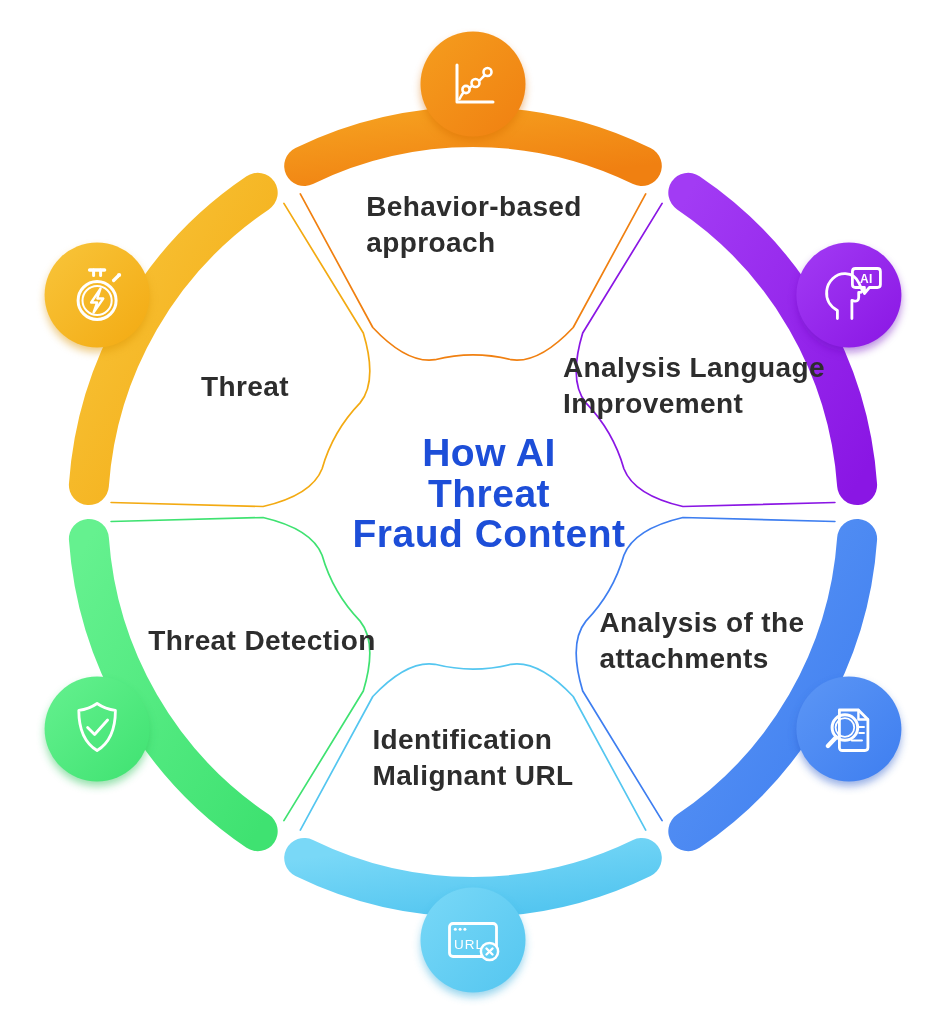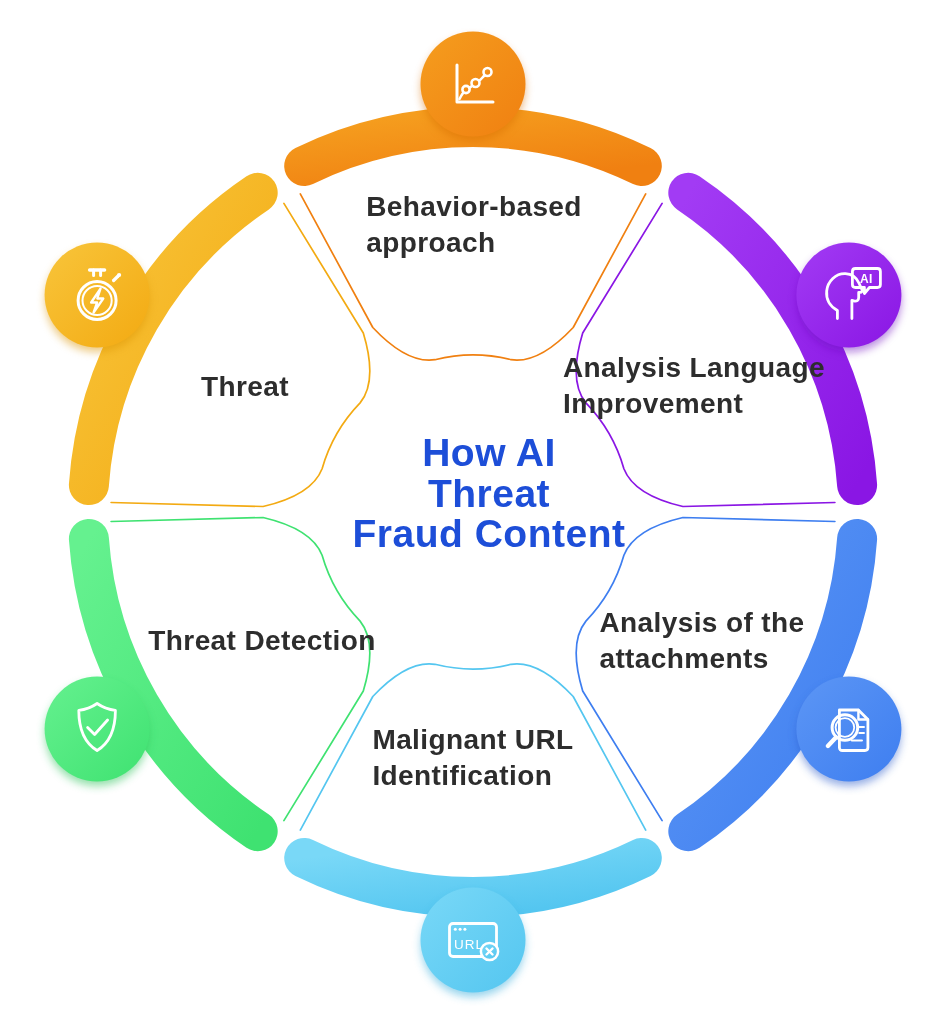--- a/index.html
+++ b/index.html
@@ -173,22 +173,22 @@
   </div>
   <div class="lbl lbl1">
     <span>Analysis Language</span>
     <span>Improvement</span>
   </div>
   <div class="lbl lbl2">
     <span>Analysis of the</span>
     <span>attachments</span>
   </div>
   <div class="lbl lbl3">
+    <span>Identification</span>
     <span>Malignant URL</span>
-    <span>Identification</span>
   </div>
   <div class="lbl lbl4">
     <span>Threat Detection</span>
   </div>
   <div class="lbl lbl5">
     <span>Threat</span>
   </div>
 
 </div>
 

